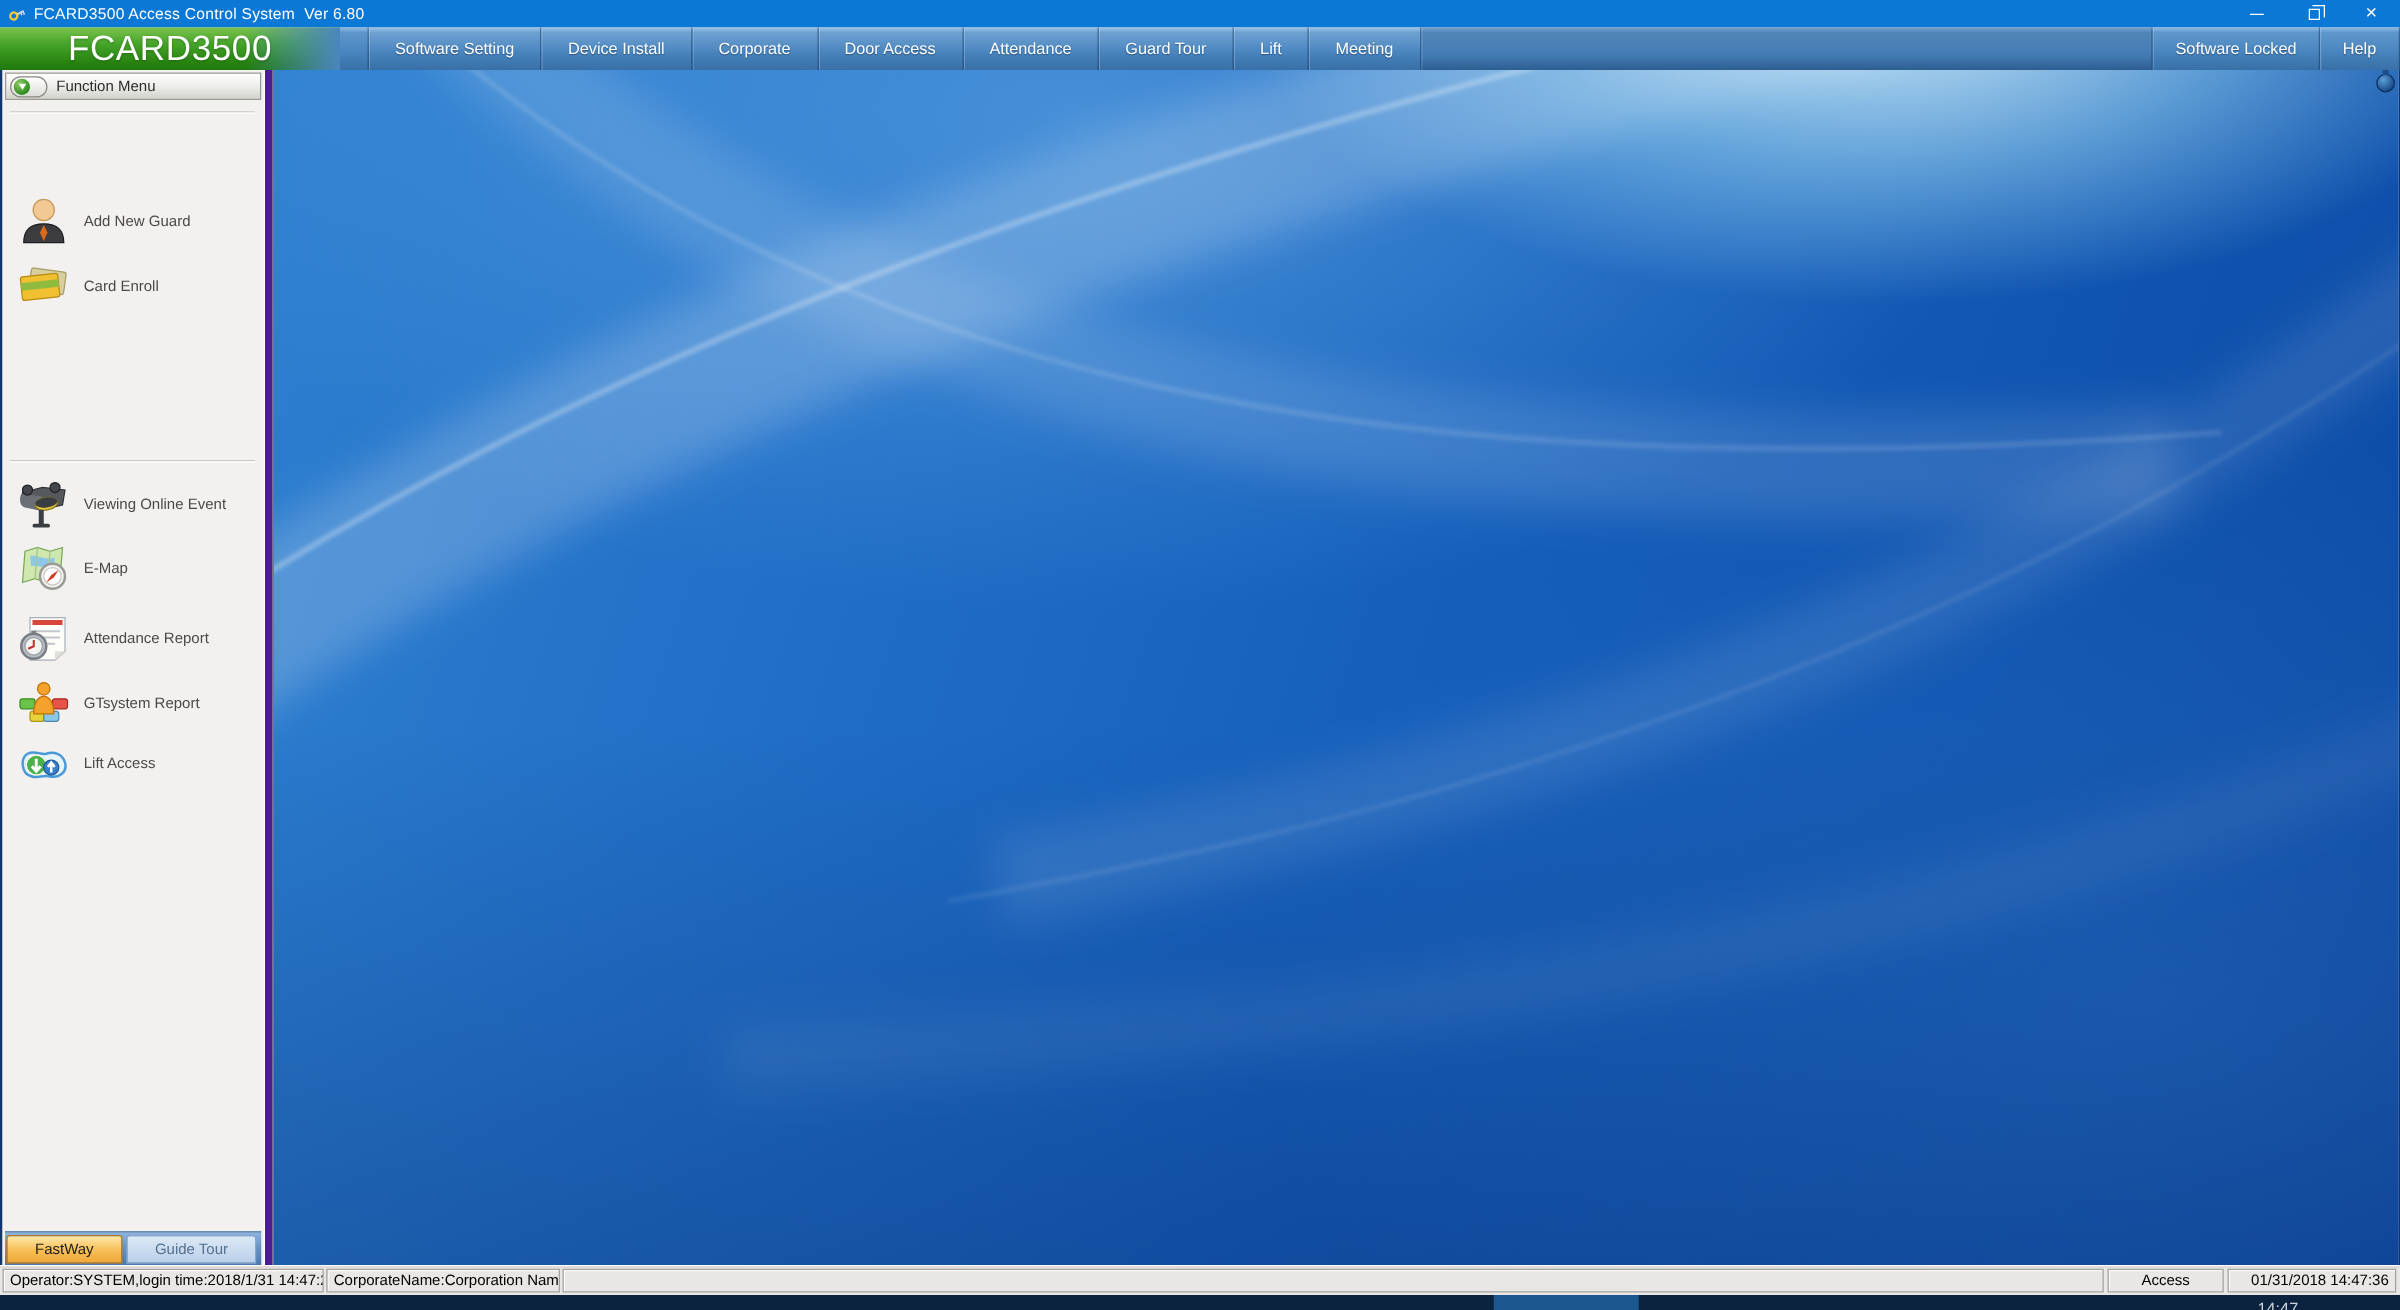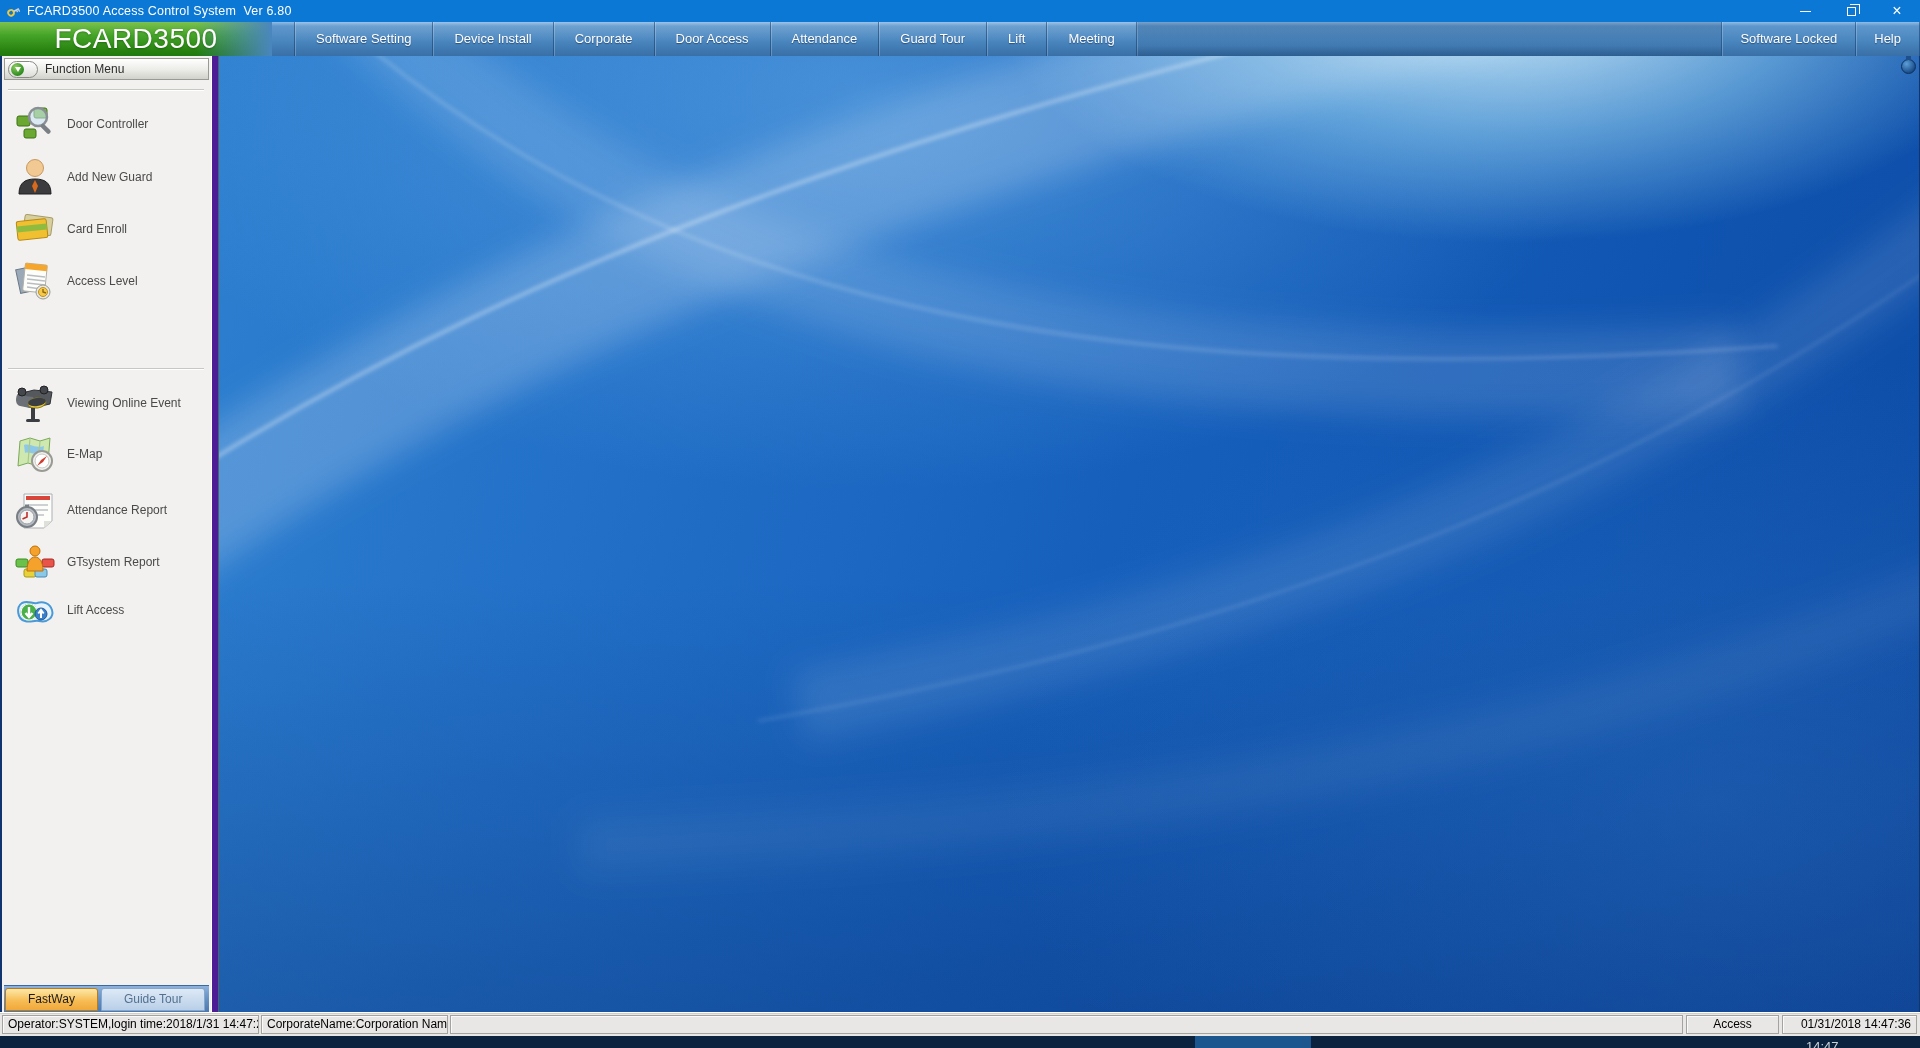--- a/index.html
+++ b/index.html
@@ -148,66 +148,39 @@
       <div class="fm-header">
         <span class="fm-pill">
           <span class="fm-green">
               <span class="fm-tri"></span>
             </span>
         </span>
         <span class="fm-title">Function Menu</span>
       </div>
       <div class="side-sep" style="top:33px;"></div>
 
-      <div class="item" style="top:42px;">
-        <svg class="ic" viewBox="0 0 42 42">
-          <rect x="3" y="13" width="13" height="10" rx="2" fill="#6aa832" stroke="#3c7314"></rect>
-          <rect x="10" y="26" width="12" height="9" rx="2" fill="#6aa832" stroke="#3c7314"></rect>
-          <rect x="20" y="5" width="13" height="10" rx="2" fill="#7db944" stroke="#3c7314"></rect>
-          <circle cx="24" cy="14" r="9" fill="rgba(200,225,245,.55)" stroke="#8a8f96" stroke-width="2.5"></circle>
-          <rect x="29" y="20" width="12" height="4.5" rx="2" transform="rotate(45 29 20)" fill="#7a7f86"></rect>
-        </svg>
-        <span class="lbl">Door Controller</span>
-      </div>
 
       <div class="item" style="top:95px;">
         <svg class="ic" viewBox="0 0 42 42">
           <circle cx="21" cy="12" r="8.5" fill="#f2c893" stroke="#c79a5e"></circle>
           <path d="M5 38 C5 26 12 23 21 23 C30 23 37 26 37 38 Z" fill="#3c3c3e" stroke="#1e1e20"></path>
           <path d="M21 24 L24 30 L21 37 L18 30 Z" fill="#d86a1e"></path>
         </svg>
         <span class="lbl">Add New Guard</span>
       </div>
 
       <div class="item" style="top:147px;">
         <svg class="ic" viewBox="0 0 42 42">
           <rect x="10" y="8" width="28" height="18" rx="2" transform="rotate(8 24 17)" fill="#d8cf9e" stroke="#a89c64"></rect>
           <rect x="3" y="12" width="30" height="19" rx="2" transform="rotate(-6 18 21)" fill="#f0c030" stroke="#b88a14"></rect>
           <rect x="3" y="17" width="30" height="6" transform="rotate(-6 18 21)" fill="#8fbc3e"></rect>
         </svg>
         <span class="lbl">Card Enroll</span>
       </div>
 
-      <div class="item" style="top:199px;">
-        <svg class="ic" viewBox="0 0 42 42">
-          <rect x="4" y="8" width="16" height="24" transform="rotate(-12 12 20)" fill="#9aa8b8" stroke="#6a7888"></rect>
-          <rect x="10" y="4" width="22" height="28" rx="2" transform="rotate(6 21 18)" fill="#fdfdfa" stroke="#b0b0a8"></rect>
-          <rect x="10" y="4" width="22" height="6" transform="rotate(6 21 18)" fill="#f5a62c"></rect>
-          <g stroke="#b8bdc2" stroke-width="1.4">
-            <line x1="13" y1="15" x2="31" y2="17"></line>
-              <line x1="13" y1="19" x2="31" y2="21"></line>
-            <line x1="13" y1="23" x2="31" y2="25"></line>
-              <line x1="13" y1="27" x2="27" y2="29"></line>
-          </g>
-          <circle cx="29" cy="32" r="7" fill="#e8e8e6" stroke="#9a9a94"></circle>
-          <circle cx="29" cy="32" r="4.5" fill="#f7c94a" stroke="#c09020"></circle>
-          <path d="M29 29 L29 32 L32 33" stroke="#8a6a10" stroke-width="1.4" fill="none"></path>
-        </svg>
-        <span class="lbl">Access Level</span>
-      </div>
 
 
       <div class="side-sep" style="top:312px;"></div>
 
       <div class="item" style="top:321px;">
         <svg class="ic" viewBox="0 0 42 42">
           <path d="M4 12 L20 8 L38 10 L36 22 L18 26 L5 22 Z" fill="#55595e" stroke="#2e3236"></path>
           <path d="M3 13 C1 18 2 23 6 24 L16 26 C20 25 21 20 19 15 Z" fill="#6a7076"></path>
           <ellipse cx="23" cy="21" rx="9" ry="5" transform="rotate(-8 23 21)" fill="#e8c83c" stroke="#8a7a1a"></ellipse>
           <ellipse cx="23" cy="20" rx="9" ry="4" transform="rotate(-8 23 20)" fill="#3a3e42"></ellipse>

